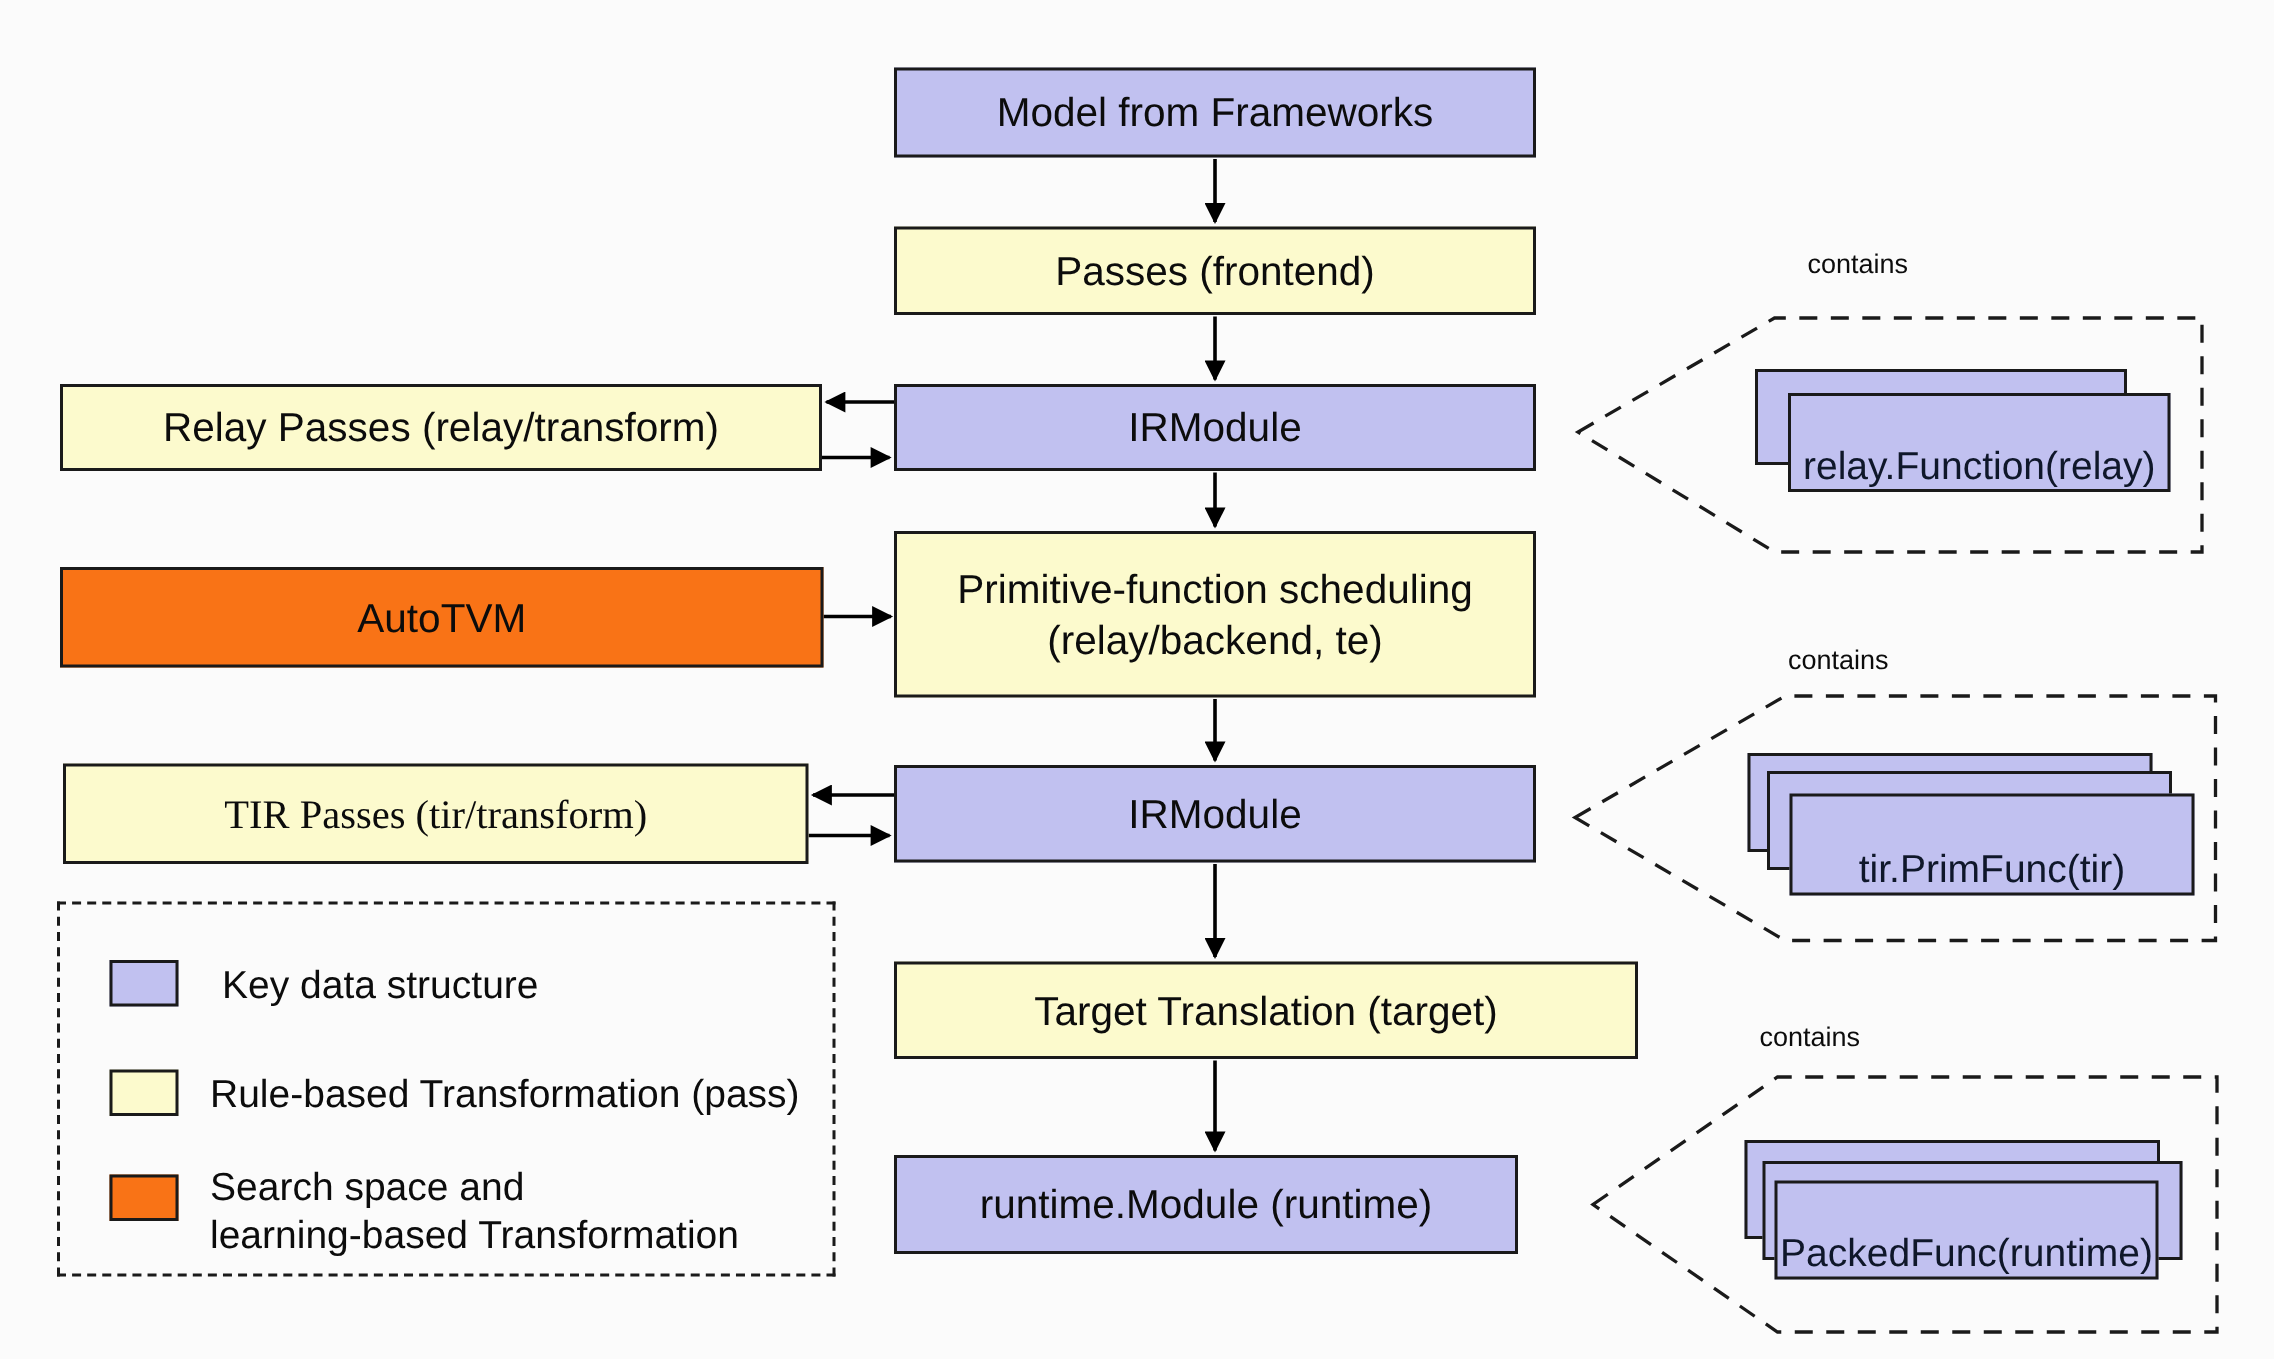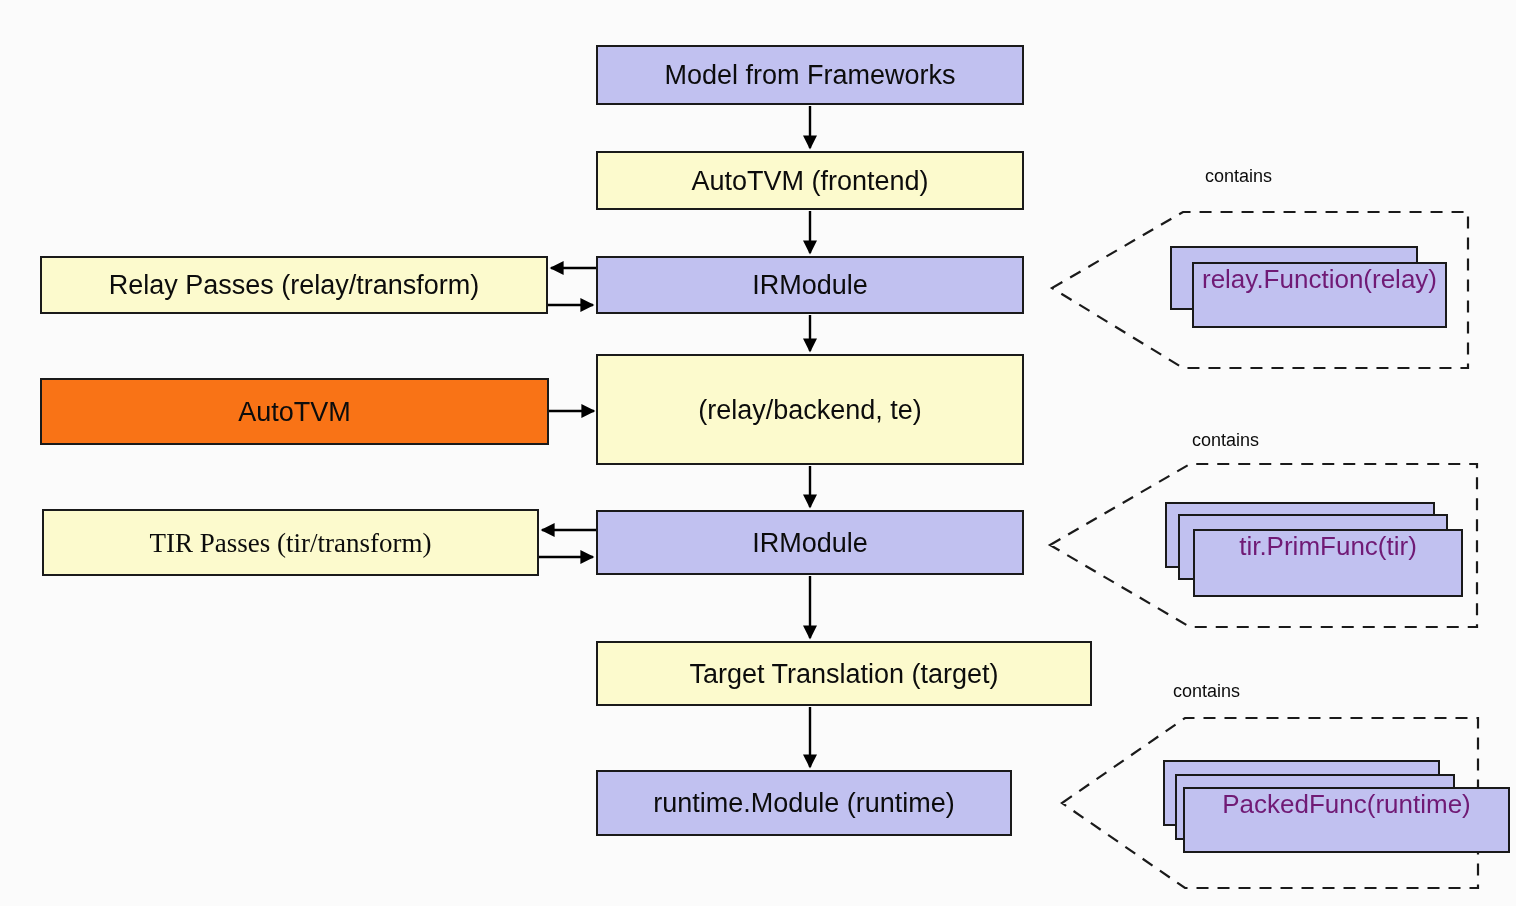--- a/index.html
+++ b/index.html
@@ -35,24 +35,24 @@
   }
   .fill-data   { background: #c1c1f0; }
   .fill-pass   { background: #fcfacd; }
   .fill-search { background: #f97316; }
   .stackbox {
     position: absolute;
     box-sizing: border-box;
     border: 2px solid #1a1a1a;
     background: #c1c1f0;
     display: flex;
-    align-items: flex-start;
+    align-items: flex-end;
     justify-content: center;
     font-size: 26px;
-    color: #701a75;
+    color: #0f172a;
   }
   .contains-label {
     position: absolute;
     font-size: 18px;
     color: #0c0c0c;
     white-space: nowrap;
   }
   .legend {
     position: absolute;
     left: 38px; top: 601px;
@@ -103,28 +103,29 @@
     <polygon points="1052,288 1183,212 1468,212 1468,368 1183,368" fill="none" stroke="#1a1a1a" stroke-width="2.2" stroke-dasharray="12 9"></polygon>
     <polygon points="1050,545 1190,464 1477,464 1477,627 1190,627" fill="none" stroke="#1a1a1a" stroke-width="2.2" stroke-dasharray="12 9"></polygon>
     <polygon points="1062,803 1185,718 1478,718 1478,888 1185,888" fill="none" stroke="#1a1a1a" stroke-width="2.2" stroke-dasharray="12 9"></polygon>
   </svg>
 
   <div class="box fill-data" style="left:596px; top:45px;  width:428px; height:60px;">
     <span>Model from Frameworks</span>
   </div>
 
   <div class="box fill-pass" style="left:596px; top:151px; width:428px; height:59px;">
-    <span>AutoTVM (frontend)</span>
+    <span>Passes (frontend)</span>
   </div>
 
   <div class="box fill-data" style="left:596px; top:256px; width:428px; height:58px;">
     <span>IRModule</span>
   </div>
 
   <div class="box fill-pass" style="left:596px; top:354px; width:428px; height:111px;">
+    <span>Primitive-function scheduling</span>
     <span>(relay/backend, te)</span>
   </div>
 
   <div class="box fill-data" style="left:596px; top:510px; width:428px; height:65px;">
     <span>IRModule</span>
   </div>
 
   <div class="box fill-pass" style="left:596px; top:641px; width:496px; height:65px;">
     <span>Target Translation (target)</span>
   </div>
@@ -154,18 +155,29 @@
   <div class="contains-label" style="left:1192px; top:430px;">contains</div>
   <div class="stackbox" style="left:1165px; top:502px; width:270px; height:66px;"></div>
   <div class="stackbox" style="left:1178px; top:514px; width:270px; height:66px;"></div>
   <div class="stackbox" style="left:1193px; top:529px; width:270px; height:68px;">
     <span>tir.PrimFunc(tir)</span>
   </div>
 
   <div class="contains-label" style="left:1173px; top:681px;">contains</div>
   <div class="stackbox" style="left:1163px; top:760px; width:277px; height:66px;"></div>
   <div class="stackbox" style="left:1175px; top:774px; width:280px; height:66px;"></div>
-  <div class="stackbox" style="left:1183px; top:787px; width:327px; height:66px;">
+  <div class="stackbox" style="left:1183px; top:787px; width:256px; height:66px;">
     <span>PackedFunc(runtime)</span>
   </div>
 
+  <div class="legend">
+    <div class="swatch fill-data" style="top:37px;"></div>
+    <div class="legend-label" style="left:108px; top:37px;">Key data structure</div>
+
+    <div class="swatch fill-pass" style="top:110px;"></div>
+    <div class="legend-label" style="left:100px; top:110px;">Rule-based Transformation (pass)</div>
+
+    <div class="swatch fill-search" style="top:180px;"></div>
+    <div class="legend-label" style="left:100px; top:172px;">Search space and</div>
+    <div class="legend-label" style="left:100px; top:204px;">learning-based Transformation</div>
+  </div>
 
 </div>
 
 </body></html>

